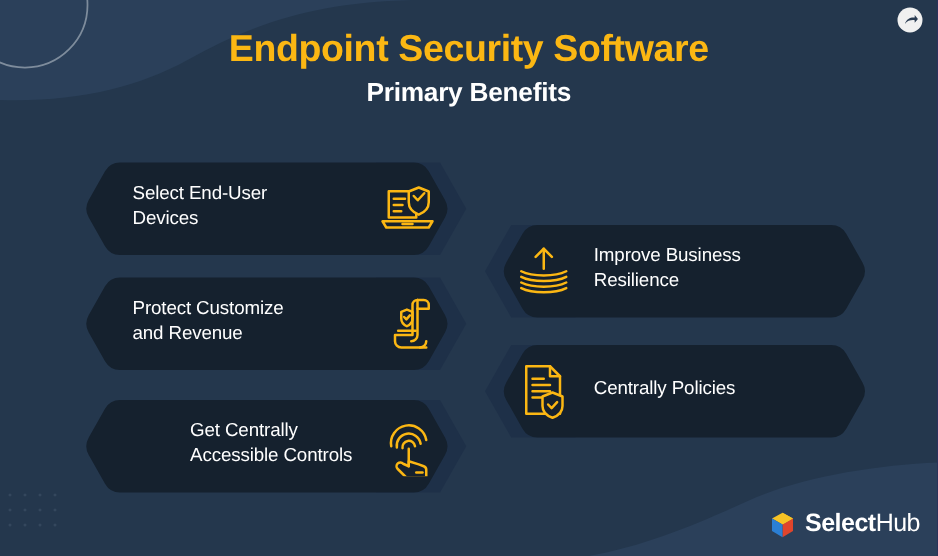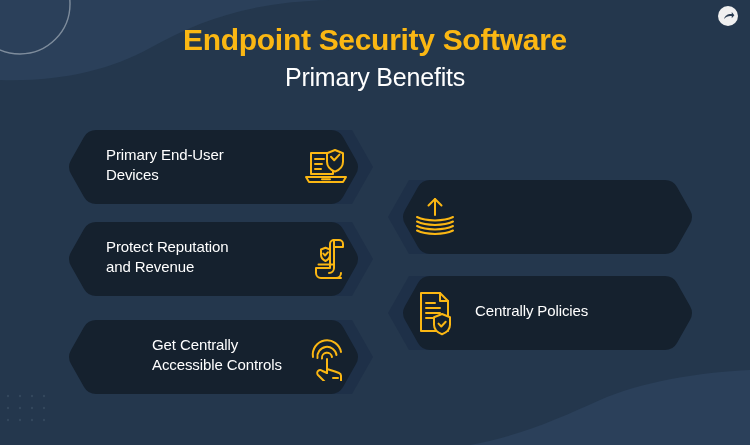--- a/index.html
+++ b/index.html
@@ -20,21 +20,21 @@
   
   .header {
     position:absolute; left:0; top:22px; width:750px;
     text-align:center; z-index:5;
   }
   .title {
     font-size:30px; font-weight:bold; color:#fbb713;
     letter-spacing:-0.3px; line-height:1.18;
   }
   .subtitle {
-    font-size:25px; font-weight:400; color:#ffffff;
+    font-size:21px; font-weight:700; color:#ffffff;
     line-height:1.3; margin-top:4px; letter-spacing:-0.2px;
   }
 
   
   .share-badge {
     position:absolute; right:12px; top:6px;
     width:20px; height:20px; border-radius:50%;
     background:#f0f0f0; z-index:9;
     display:flex; align-items:center; justify-content:center;
   }
@@ -108,40 +108,40 @@
     <div class="subtitle">Primary Benefits</div>
   </div>
 
   <div class="card left" style="left:68px; top:128px; width:305px; height:78px;">
     <svg class="shape" width="305" height="78" viewBox="0 0 305 78">
 
       <path d="M233,2 L284,2 L305,39 L284,76 L233,76 L212,39 Z" fill="#1e3048"></path>
 
       <path d="M28,2 L263,2 Q271,2 275,9 L288,32 Q292,39 288,46 L275,69 Q271,76 263,76 L28,76 Q20,76 16,69 L3,46 Q-1,39 3,32 L16,9 Q20,2 28,2 Z" fill="#15212e"></path>
     </svg>
-    <div class="label" style="top:17px; width:185px;">Primary End-User
+    <div class="label" style="top:17px; width:185px;">Select End-User
 Devices</div>
     <div class="iconbox" style="left:232px; top:16px; width:52px; height:47px;">
       <svg width="46" height="42" viewBox="0 0 46 42" fill="none" stroke="#fbb713" stroke-width="2" stroke-linecap="round" stroke-linejoin="round">
         <path d="M8 6 h22 v21 h-22 z"></path>
         <path d="M12 12 h9 M12 17 h7 M12 22 h6"></path>
         <path d="M3 30 h40 l-3 5 h-34 z"></path>
         <path d="M19 32.2 h8"></path>
         <path d="M32 3 l8 3.2 v8.5 c0 5-4 8.3-8 10 -4-1.7-8-5-8-10 V6.2 Z" fill="#15212e"></path>
         <path d="M28 9.8 l3.2 3.4 5.2-5.6"></path>
       </svg>
     </div>
   </div>
 
   <div class="card left" style="left:68px; top:220px; width:305px; height:78px;">
     <svg class="shape" width="305" height="78" viewBox="0 0 305 78">
       <path d="M233,2 L284,2 L305,39 L284,76 L233,76 L212,39 Z" fill="#1e3048"></path>
       <path d="M28,2 L263,2 Q271,2 275,9 L288,32 Q292,39 288,46 L275,69 Q271,76 263,76 L28,76 Q20,76 16,69 L3,46 Q-1,39 3,32 L16,9 Q20,2 28,2 Z" fill="#15212e"></path>
     </svg>
-    <div class="label" style="top:17px; width:200px;">Protect Reputation
+    <div class="label" style="top:17px; width:200px;">Protect Customize
 and Revenue</div>
     <div class="iconbox" style="left:233px; top:14px; width:50px; height:50px;">
       <svg width="44" height="46" viewBox="0 0 44 46" fill="none" stroke="#fbb713" stroke-width="2" stroke-linecap="round" stroke-linejoin="round">
         <path d="M30 4 h5 a4 4 0 0 1 4 4 v3 h-9"></path>
         <path d="M30 4 a4 4 0 0 0 -4 4 v24 h-14 v5 a5 5 0 0 0 5 5 h20"></path>
         <path d="M30 4 v28 a5 5 0 0 1 -5 5"></path>
         <path d="M37 37 a5 5 0 0 1 -5 5"></path>
         <path d="M17 13.5 l4.5-1.8 4.5 1.8 v5.2 c0 3.2-2.5 5.3-4.5 6.3 -2-1-4.5-3.1-4.5-6.3 Z"></path>
         <path d="M19.3 17.6 l1.8 1.9 2.8-3.2"></path>
         <path d="M14.5 28.5 h14"></path>
@@ -168,20 +168,22 @@
     </div>
   </div>
 
   <div class="card right" style="left:378px; top:178px; width:315px; height:78px;">
     <svg class="shape" width="315" height="78" viewBox="0 0 315 78">
 
       <path d="M31,2 L82,2 L103,39 L82,76 L31,76 L10,39 Z" fill="#1e3048"></path>
 
       <path d="M52,2 L287,2 Q295,2 299,9 L312,32 Q316,39 312,46 L299,69 Q295,76 287,76 L52,76 Q44,76 40,69 L27,46 Q23,39 27,32 L40,9 Q44,2 52,2 Z" fill="#15212e"></path>
     </svg>
+    <div class="label" style="left:97px; top:17px; width:190px;">Improve Business
+Resilience</div>
     <div class="iconbox" style="left:31px; top:14px; width:52px; height:50px;">
       <svg width="46" height="44" viewBox="0 0 46 44" fill="none" stroke="#fbb713" stroke-width="2" stroke-linecap="round" stroke-linejoin="round">
         <path d="M23 20 V4"></path>
         <path d="M16.5 10.5 L23 4 L29.5 10.5"></path>
         <path d="M5 22 C14 26.5 32 26.5 41 22"></path>
         <path d="M5 26.5 C14 31 32 31 41 26.5"></path>
         <path d="M5 31 C14 35.5 32 35.5 41 31"></path>
         <path d="M5 35.5 C14 40 32 40 41 35.5"></path>
       </svg>
     </div>
@@ -197,14 +199,25 @@
       <svg width="44" height="48" viewBox="0 0 44 48" fill="none" stroke="#fbb713" stroke-width="2" stroke-linecap="round" stroke-linejoin="round">
         <path d="M8 4 h19 l8 8 v30 h-27 z"></path>
         <path d="M27 4 v8 h8"></path>
         <path d="M13 14 h9 M13 19 h14 M13 24 h14 M13 29 h10"></path>
         <path d="M29 25 l8 3.2 v7.5 c0 4.8-4 8-8 9.5 -4-1.5-8-4.7-8-9.5 v-7.5 Z" fill="#15212e"></path>
         <path d="M25.5 34.6 l2.8 2.9 4.4-4.8"></path>
       </svg>
     </div>
   </div>
 
+  <div class="logo">
+    <svg width="22" height="22" viewBox="0 0 34 34">
+      <path d="M17 2 L30 9 L17 16.5 L4 9 Z" fill="#f7c325"></path>
+      <path d="M30 9 L30 24.5 L17 32 L17 16.5 Z" fill="#e0452c"></path>
+      <path d="M4 9 L4 24.5 L17 32 L17 16.5 Z" fill="#2b7fd4"></path>
+      <path d="M17 2 L30 9 L17 16.5 Z" fill="#f7c325"></path>
+    </svg>
+    <div class="logo-text">
+      <span class="b">Select</span><span class="l">Hub</span>
+    </div>
+  </div>
 
 </div>
 
 </body></html>

